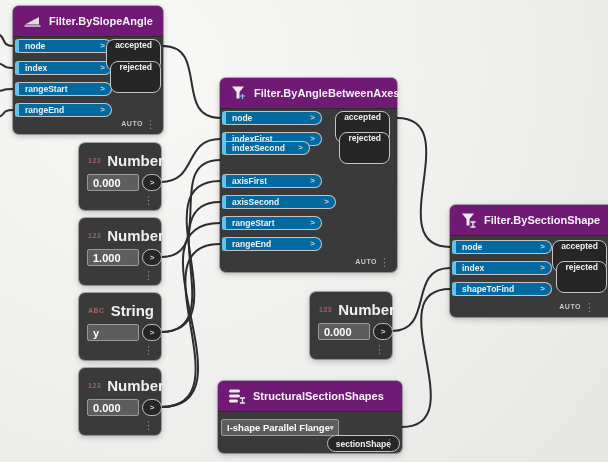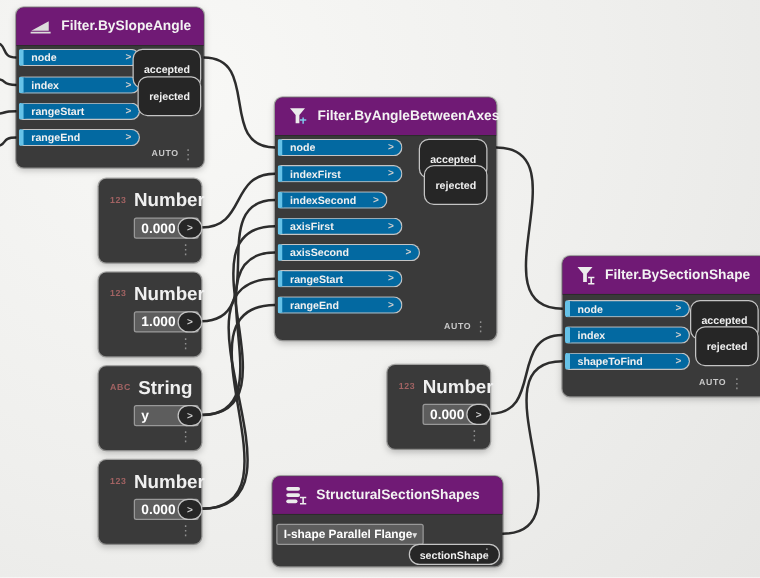--- a/index.html
+++ b/index.html
@@ -23,30 +23,30 @@
   .pin{
     position:absolute; left:2px; height:14px; box-sizing:border-box;
     background:#0369a1; border:1px solid #c4c4c4; border-left:4px solid #66c2e8;
     border-radius:3px 8px 8px 3px; display:flex; align-items:center;
     font-size:8.5px; font-weight:bold; color:#f0f0f0; padding-left:6px;
   }
   .pin .chev{margin-left:auto; padding-right:6px; color:#cfcfcf; font-size:8px; line-height:1;}
   .pout{
     position:absolute; height:32px; box-sizing:border-box;
     background:#262626; border:1px solid #c4c4c4; border-radius:8px;
-    display:flex; align-items:center; justify-content:center;
+    display:flex; align-items:flex-start; justify-content:center;
     font-size:8.5px; font-weight:bold; color:#f0f0f0; padding:0 8px; white-space:nowrap;
   }
   .titlerow{display:flex; align-items:center; gap:6px; padding:9px 0 0 9px;}
   .typeicon{font-size:7px; font-weight:bold; color:#a36363; letter-spacing:.5px;}
   .stitle{font-size:15px; font-weight:bold; color:#f0f0f0;}
   .vbox{
     position:absolute; left:8px; top:31px; width:52px; height:17px; box-sizing:border-box;
     background:#5d5d5d; border:1px solid #999; border-radius:2px;
-    font-size:11px; font-weight:bold; color:#fff; display:flex; align-items:center; padding-left:5px;margin-left:20px;
+    font-size:11px; font-weight:bold; color:#fff; display:flex; align-items:center; padding-left:5px;
   }
   .mout{
     position:absolute; right:-1px; top:31px; width:20px; height:17px; box-sizing:border-box;
     background:#262626; border:1px solid #c4c4c4; border-radius:9px;
     display:flex; align-items:center; justify-content:center;
     color:#cfcfcf; font-size:8px; font-weight:bold;
   }
   .auto{position:absolute; right:20px; bottom:7px; font-size:7px; font-weight:bold; color:#c9c9c9; letter-spacing:.5px;}
   .dots{position:absolute; right:7px; bottom:4px; font-size:11px; color:#8f8f8f; line-height:1; cursor:pointer;}
   .dropdown{
@@ -129,21 +129,21 @@
       <span class="ntitle">Filter.ByAngleBetweenAxes</span>
     </div>
     <div class="pin" style="top:33px;width:100px;">
       <span>node</span>
       <span class="chev">&gt;</span>
     </div>
     <div class="pin" style="top:54px;width:100px;">
       <span>indexFirst</span>
       <span class="chev">&gt;</span>
     </div>
-    <div class="pin" style="top:75px;width:88px;">
+    <div class="pin" style="top:63px;width:88px;">
       <span>indexSecond</span>
       <span class="chev">&gt;</span>
     </div>
     <div class="pin" style="top:96px;width:100px;">
       <span>axisFirst</span>
       <span class="chev">&gt;</span>
     </div>
     <div class="pin" style="top:117px;width:114px;">
       <span>axisSecond</span>
       <span class="chev">&gt;</span>

